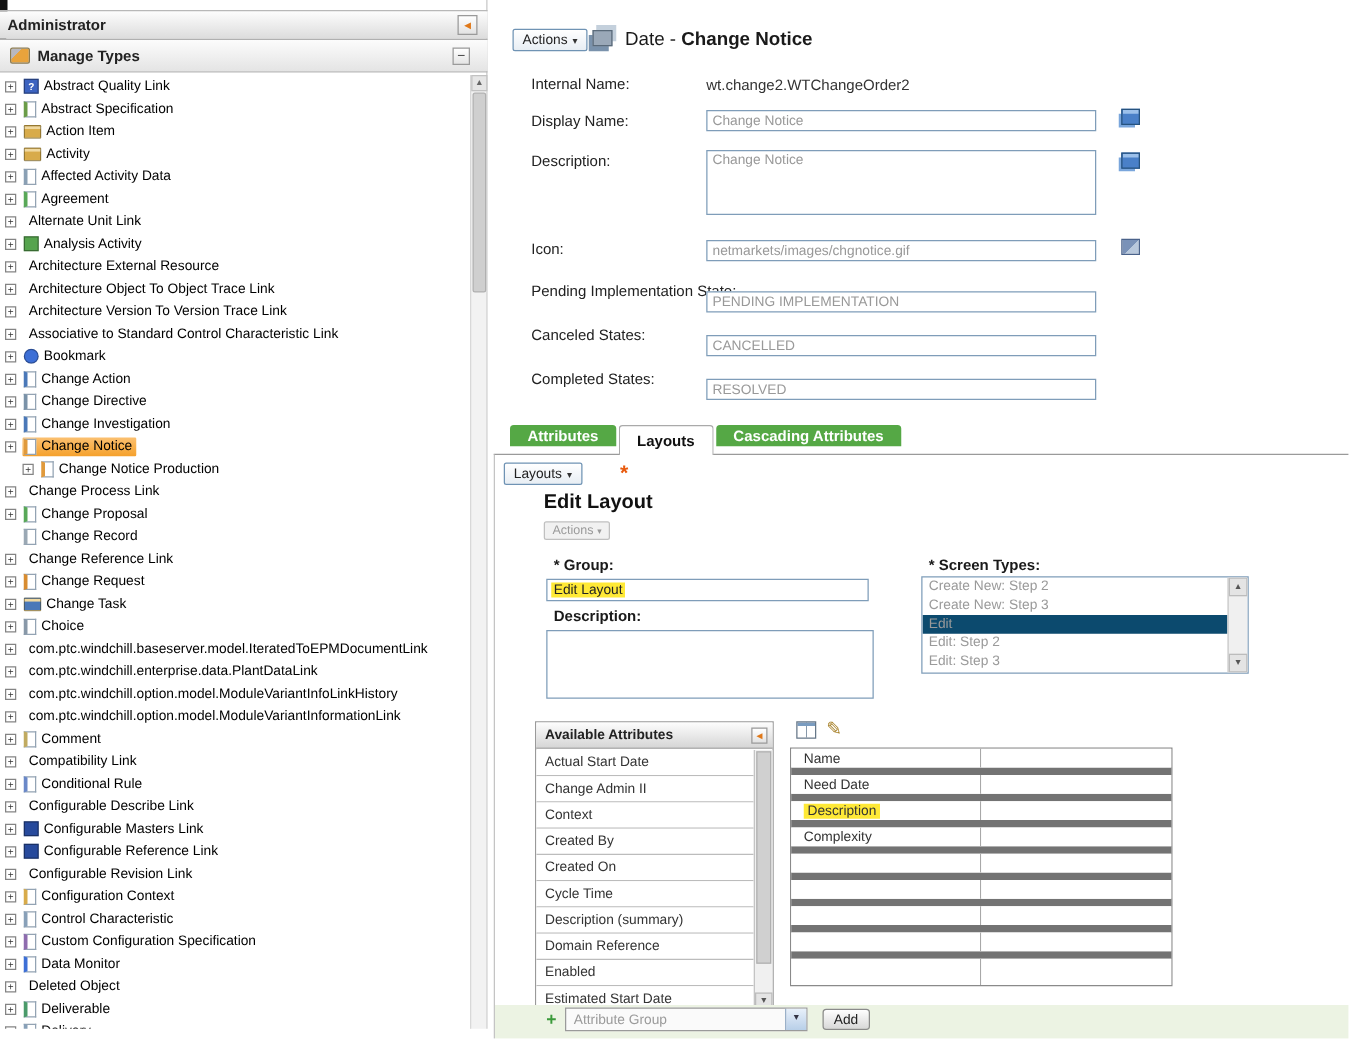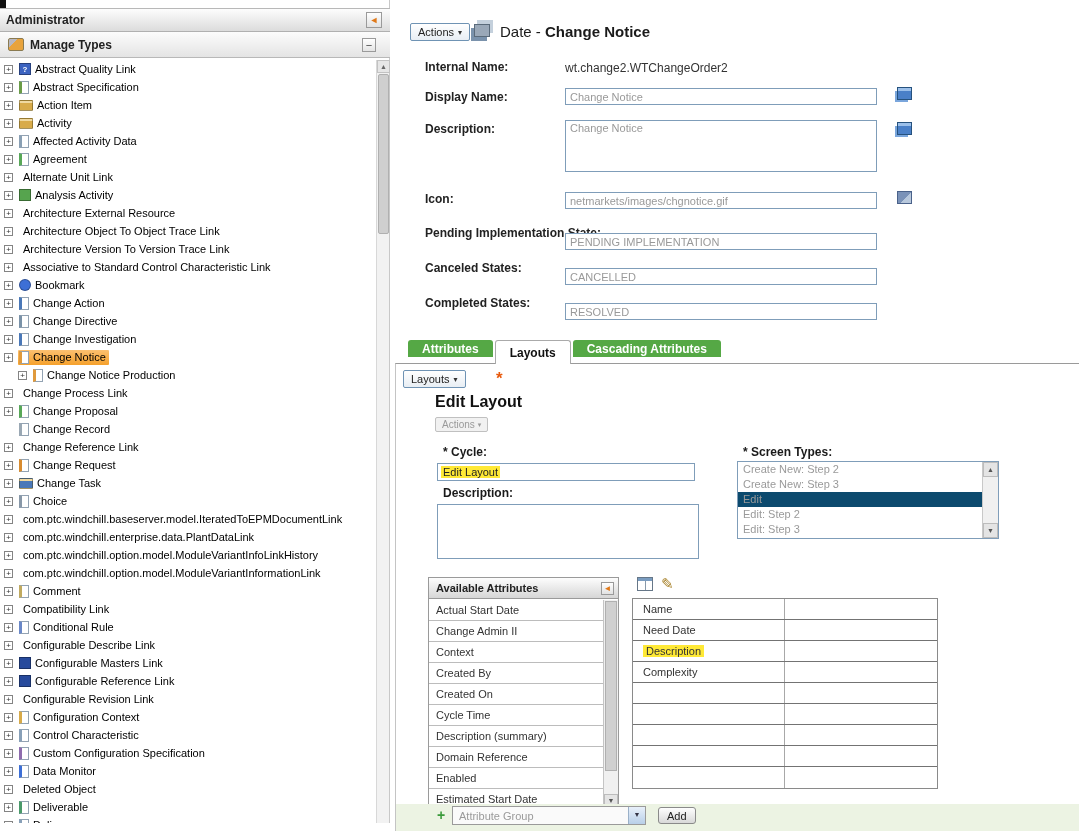--- a/index.html
+++ b/index.html
@@ -46,21 +46,21 @@
   .btn { display:inline-flex; align-items:center; gap:4px; border:1px solid #6f93b4; background:linear-gradient(#ffffff,#e8eef4);
     border-radius:2px; font-size:11px; color:#222; padding:2px 7px; cursor:pointer; }
   .btn .caret { font-size:8px; color:#333; }
   .actions-main { position:absolute; left:410px; top:23px; height:18px; }
   .type-stack-icon { position:absolute; left:474px; top:24px; width:16px; height:13px; background:#9aa8b8;
     border:1px solid #5a6a7a; box-shadow:3px -4px 0 #c4d0dc, -3px 4px 0 #7a92ac; }
   .page-title { position:absolute; left:500px; top:23px; font-size:15px; color:#1a1a1a; }
   .page-title .pfx { font-weight:400; }
   .page-title .main-t { font-weight:bold; }
 
-  .flabel { position:absolute; left:425px; font-size:12px; font-weight:bold; color:#222; }
+  .flabel { position:absolute; left:425px; font-size:12px; font-weight:normal; color:#222; }
   .fvalue { position:absolute; left:565px; font-size:12px; color:#333; }
   .tinput { position:absolute; left:565px; width:312px; height:17px; border:1px solid #7f9db9; background:#fff;
     font-size:11px; color:#999; padding:1px 4px; font-family:"Liberation Sans",sans-serif; }
   textarea.tinput { height:52px; resize:none; overflow:hidden; }
   .field-icon { position:absolute; left:897px; width:15px; height:13px; cursor:pointer; }
   .icon-books { background:#4a80c8; border:1px solid #26527e; box-shadow:-3px 3px 0 -1px #7aa6dc, inset 0 3px 0 #9cc0ea; }
   .icon-image { background:linear-gradient(135deg,#7a92b8 0 55%,#b8c8dc 55%); border:1px solid #4a628a; }
 
   .tabs { position:absolute; left:408px; top:340px; height:23px; display:flex; gap:2px; }
   .tab { height:17px; padding:0 14px; font-size:12px; font-weight:bold; color:#fff; background:var(--tab-green,#55a845);
@@ -106,21 +106,21 @@
   .avail-scroll .down { position:absolute; bottom:0; left:0; width:14px; height:14px; background:#e4e4e4; border:1px solid #bcbcbc;
     font-size:7px; line-height:12px; text-align:center; color:#555; cursor:pointer; }
 
   .tbl-toolbar { position:absolute; left:637px; top:577px; display:flex; gap:8px; align-items:center; }
   .reorder-icon { width:16px; height:14px; border:1px solid #667788; background:
      linear-gradient(#7a9cc0 3px, transparent 3px),
      linear-gradient(90deg, transparent 7px, #8899aa 7px, #8899aa 8px, transparent 8px); cursor:pointer; }
   .pencil-icon { font-size:15px; color:#a8822a; cursor:pointer; line-height:14px; }
 
   .layout-table { position:absolute; left:632px; top:598px; width:306px; border:1px solid #8a8a8a; }
-  .lt-row { display:flex; height:21px; border-bottom:1px solid #737373; }
+  .lt-row { display:flex; height:21px; border-bottom:6px solid #737373; }
   .lt-row:last-child { border-bottom:none; }
   .lt-cell { width:50%; border-right:1px solid #a8a8a8; font-size:11px; color:#333; display:flex; align-items:center; padding-left:10px; background:#fff; }
   .lt-cell:last-child { border-right:none; }
   .lt-cell .hl { background:var(--hl-yellow,#ffe936); padding:0 3px; }
 
   .green-band { position:absolute; left:396px; top:804px; width:683px; height:27px; background:#ecf3e3; }
   .add-plus-icon { position:absolute; left:437px; top:807px; font-size:14px; font-weight:bold; color:#3a9a3a; cursor:pointer; }
   .attr-group-combo { position:absolute; left:452px; top:806px; width:194px; height:19px; border:1px solid #9a9a9a; background:#fafafa; cursor:pointer; }
   .attr-group-combo .ph { position:absolute; left:6px; top:3px; font-size:11px; color:#9a9a9a; }
   .combo-arrow { position:absolute; right:0; top:0; width:17px; height:17px; background:linear-gradient(#e8f0fa,#b8cfe8);
@@ -485,21 +485,21 @@
     <span class="caret">▾</span>
   </button>
   <span class="spark">*</span>
 
   <div class="edit-heading">Edit Layout</div>
   <span class="actions-disabled">
     <span>Actions</span>
     <span class="caret">▾</span>
   </span>
 
-  <span class="sub-label" style="left:443px;top:445px;">* Cycle:</span>
+  <span class="sub-label" style="left:443px;top:445px;">* Group:</span>
   <div class="fake-input">
     <span class="hl">Edit Layout</span>
   </div>
 
   <span class="sub-label" style="left:443px;top:486px;">Description:</span>
   <textarea class="desc2" style=""></textarea>
 
   <span class="sub-label" style="left:743px;top:445px;">* Screen Types:</span>
   <div class="screen-types">
     <div class="opts" id="screen-type-opts">

